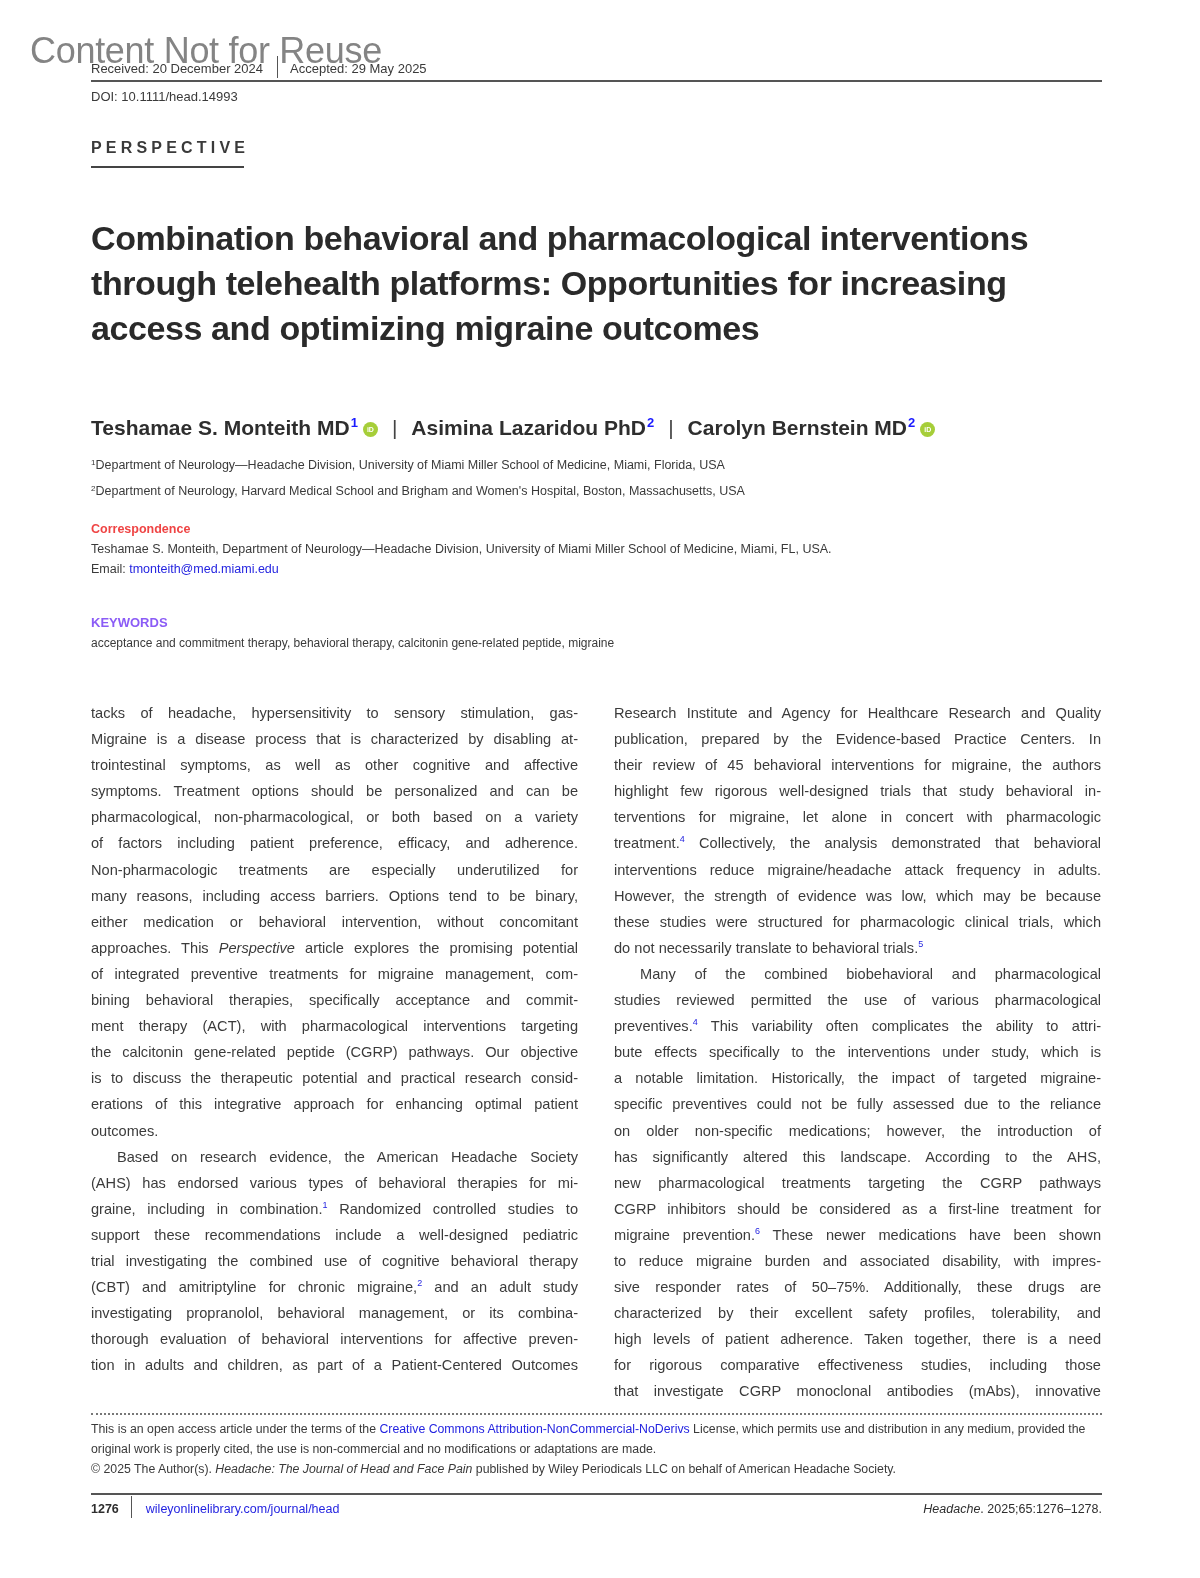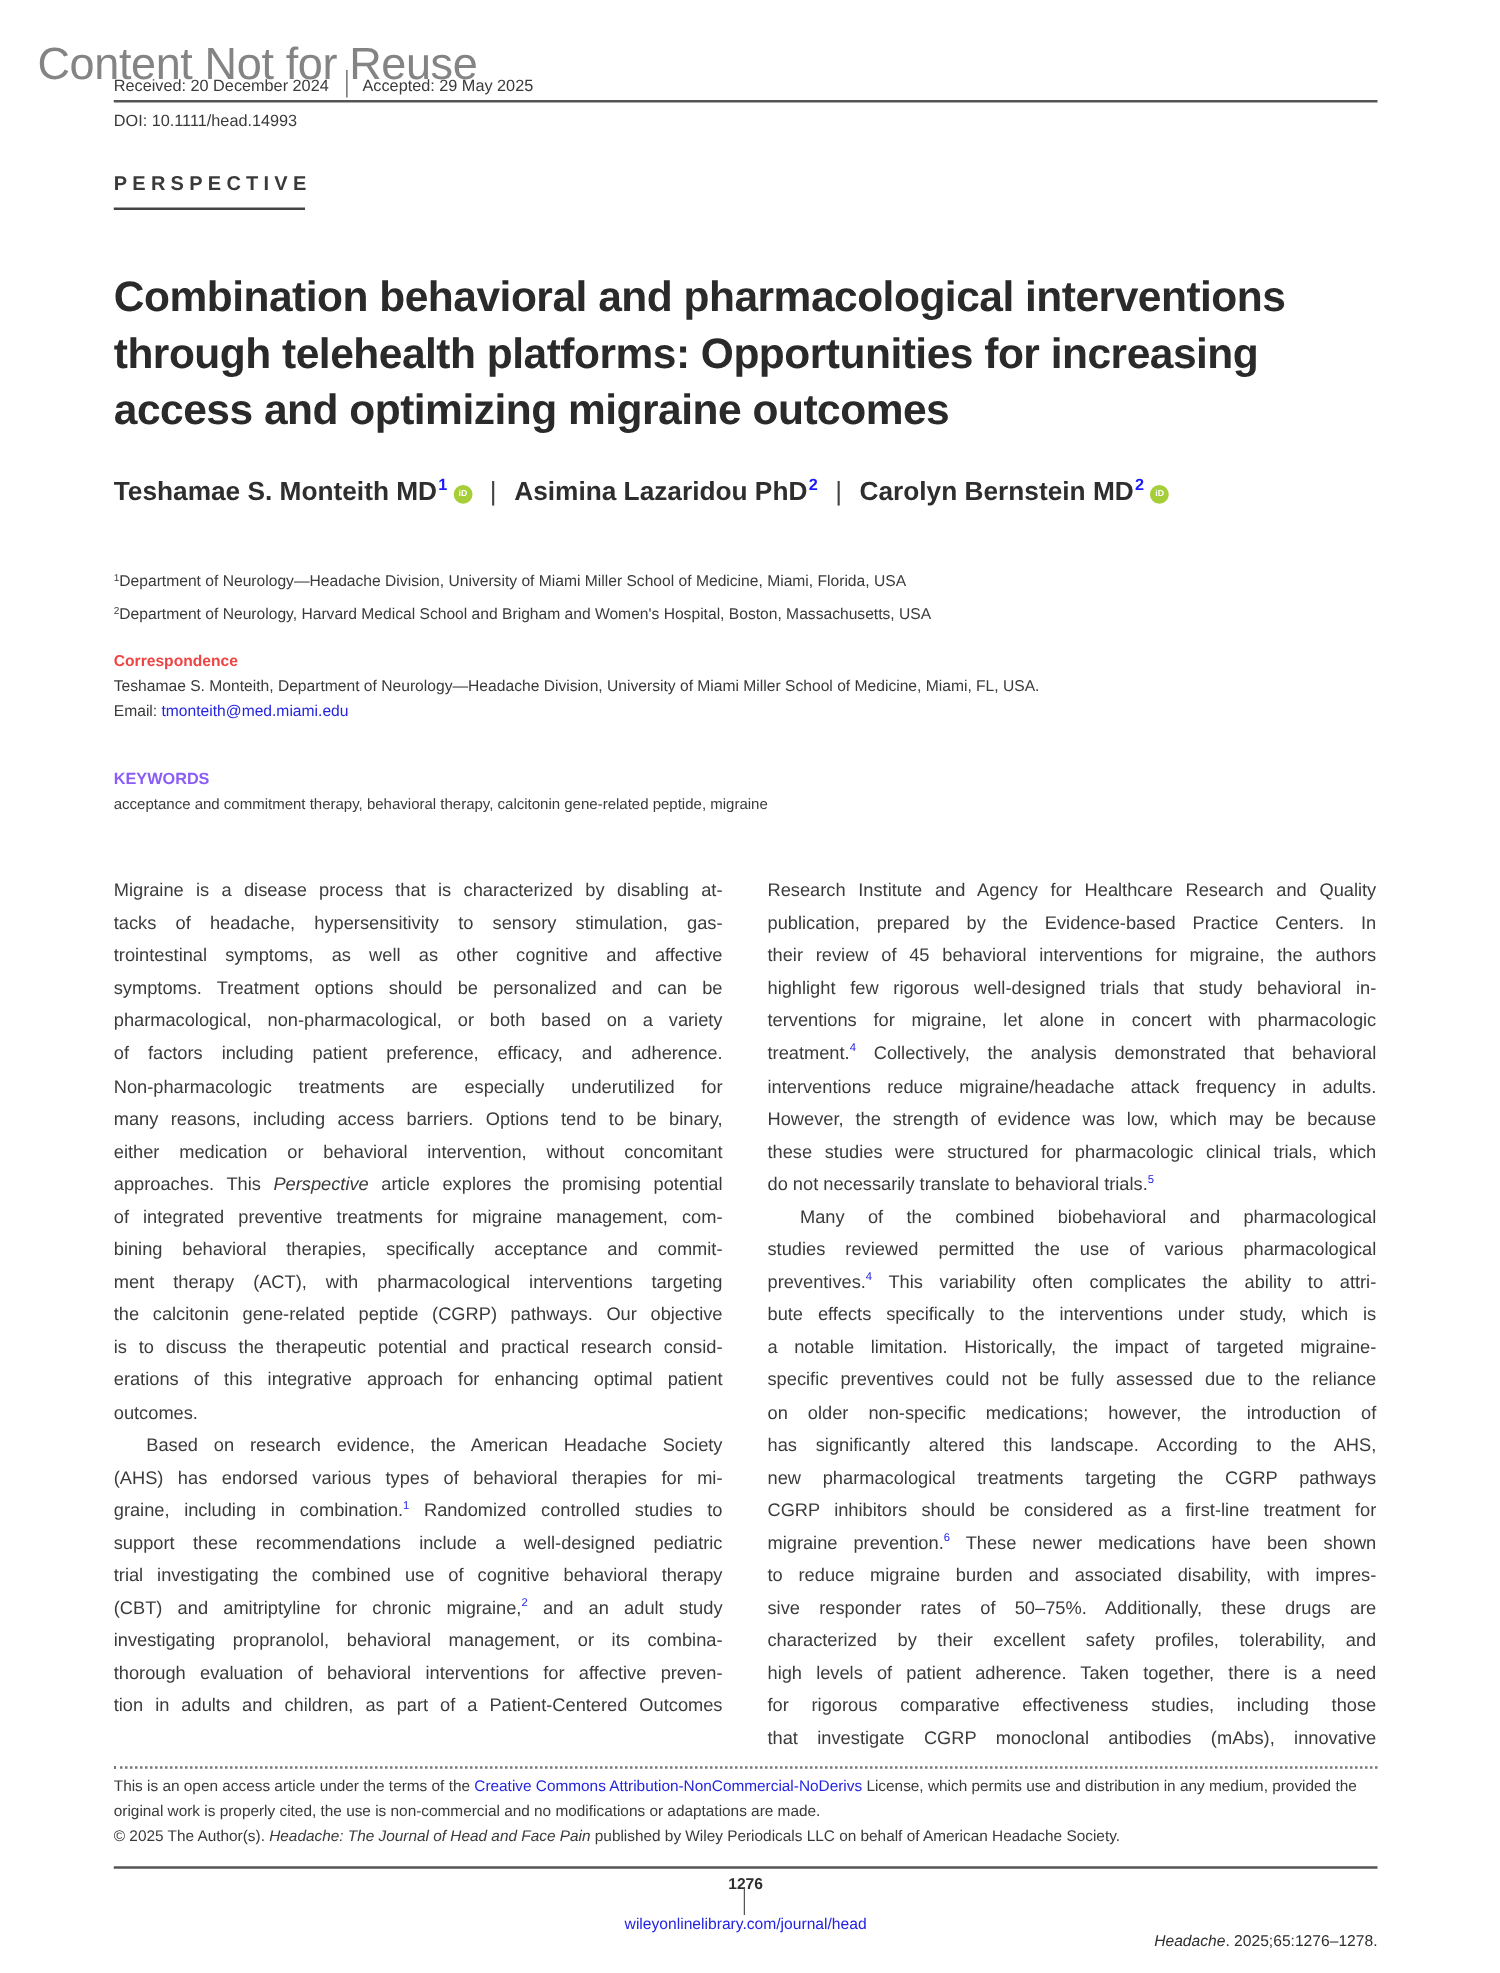--- a/index.html
+++ b/index.html
@@ -6,21 +6,21 @@
   html, body { width: 1200px; height: 1578px; background: #ffffff; overflow: hidden; }
   body { position: relative; font-family: "Liberation Sans", sans-serif; color: #2b2b2b; }
   .watermark { position: absolute; left: 30px; top: 30px; font-size: 36px; color: #777; font-family: "Liberation Sans", sans-serif; letter-spacing: -0.3px; opacity: 0.9; z-index: 2; }
   .dates { position: absolute; left: 91px; top: 58px; font-size: 13px; color: #3a3a3a; display: flex; align-items: center; }
   .dates .sep { width: 1px; height: 22px; background: #555; margin: -2px 12px 0 14px; }
   .header-rule { position: absolute; left: 91px; right: 98px; top: 80px; height: 2px; background: #555; }
   .doi { position: absolute; left: 91px; top: 89px; font-size: 13px; color: #3a3a3a; }
   .category { position: absolute; left: 91px; top: 139px; font-size: 16px; font-weight: bold; letter-spacing: 4.2px; color: #3a3a3a; }
   .category-rule { position: absolute; left: 91px; top: 166px; width: 153px; height: 2px; background: #444; }
   .title { position: absolute; left: 91px; top: 216px; width: 1000px; font-size: 34px; line-height: 45px; font-weight: bold; color: #2a2a2a; letter-spacing: -0.4px; }
-  .authors { position: absolute; left: 91px; top: 382px; font-size: 21px; font-weight: bold; color: #2e2e2e; display: flex; align-items: center; white-space: nowrap; justify-content: space-between; }
+  .authors { position: absolute; left: 91px; top: 416px; font-size: 21px; font-weight: bold; color: #2e2e2e; display: flex; align-items: center; white-space: nowrap; justify-content: space-between; }
   .authors sup { color: #1a1aff; font-size: 13px; position: relative; top: -8px; vertical-align: baseline; margin-left: 1px; }
   .orcid { display: inline-block; width: 15px; height: 15px; border-radius: 50%; background: #a6ce39; margin-left: 5px; position: relative; top: 1px; color: #fff; font-size: 7px; line-height: 15px; text-align: center; font-weight: bold; }
   .author-sep { margin: 0 14px; font-weight: normal; color: #444; }
   .affils { position: absolute; left: 91px; top: 453px; font-size: 12.5px; color: #3a3a3a; line-height: 25px; }
   .affils sup { font-size: 8px; position: relative; top: -4px; vertical-align: baseline; }
   .corr { position: absolute; left: 91px; top: 519px; font-size: 12.5px; color: #3a3a3a; line-height: 20px; }
   .corr .h { font-weight: bold; color: #ef4444; }
   .link { color: #2424e0; }
   .kw { position: absolute; left: 91px; top: 613px; font-size: 12px; color: #3a3a3a; line-height: 20px; }
   .kw .h { font-weight: bold; font-size: 13px; color: #8b5cf6; }
@@ -28,21 +28,21 @@
   .col.left { left: 91px; }
   .col.right { left: 614px; }
   .line { height: 26.1px; line-height: 26.1px; text-align: justify; text-align-last: justify; white-space: nowrap; overflow: visible; }
   .line.last { text-align-last: left; }
   .line.indent { padding-left: 26px; }
   .line sup { color: #2424e0; font-size: 9px; position: relative; top: -6px; vertical-align: baseline; line-height: 0; }
   .line em { font-style: italic; }
   .dotted-rule { position: absolute; left: 91px; right: 98px; top: 1413px; border-top: 2px dotted #777; }
   .license { position: absolute; left: 91px; top: 1419px; width: 1010px; font-size: 12.3px; color: #3a3a3a; line-height: 20px; }
   .footer-rule { position: absolute; left: 91px; right: 98px; top: 1493px; height: 2px; background: #555; }
-  .footer { position: absolute; left: 91px; right: 98px; top: 1500px; font-size: 12.5px; display: flex; align-items: center; color: #2e2e2e; flex-direction: column; }
+  .footer { position: absolute; left: 91px; right: 98px; top: 1500px; font-size: 12.5px; display: flex; align-items: center; color: #2e2e2e; }
   .footer .pg { font-weight: bold; }
   .footer .vsep { width: 1px; height: 22px; background: #555; margin: -4px 14px 0 12px; }
   .footer .cite { margin-left: auto; }
 </style>
 </head>
 <body>
 
 <div class="watermark">Content Not for Reuse</div>
 
 <div class="dates">
@@ -78,22 +78,22 @@
   <div>Teshamae S. Monteith, Department of Neurology—Headache Division, University of Miami Miller School of Medicine, Miami, FL, USA.</div>
   <div><span>Email: </span><span class="link">tmonteith@med.miami.edu</span></div>
 </div>
 
 <div class="kw">
   <div class="h">KEYWORDS</div>
   <div>acceptance and commitment therapy, behavioral therapy, calcitonin gene-related peptide, migraine</div>
 </div>
 
 <div class="col left" id="col-left">
+    <div class="line">tacks of headache, hypersensitivity to sensory stimulation, gas-</div>
     <div class="line">Migraine is a disease process that is characterized by disabling at-</div>
-    <div class="line">tacks of headache, hypersensitivity to sensory stimulation, gas-</div>
     <div class="line">trointestinal symptoms, as well as other cognitive and affective</div>
     <div class="line">symptoms. Treatment options should be personalized and can be</div>
     <div class="line">pharmacological, non-pharmacological, or both based on a variety</div>
     <div class="line">of factors including patient preference, efficacy, and adherence.</div>
     <div class="line">Non-pharmacologic treatments are especially underutilized for</div>
     <div class="line">many reasons, including access barriers. Options tend to be binary,</div>
     <div class="line">either medication or behavioral intervention, without concomitant</div>
     <div class="line">approaches. This <em>Perspective</em> article explores the promising potential</div>
     <div class="line">of integrated preventive treatments for migraine management, com-</div>
     <div class="line">bining behavioral therapies, specifically acceptance and commit-</div>

